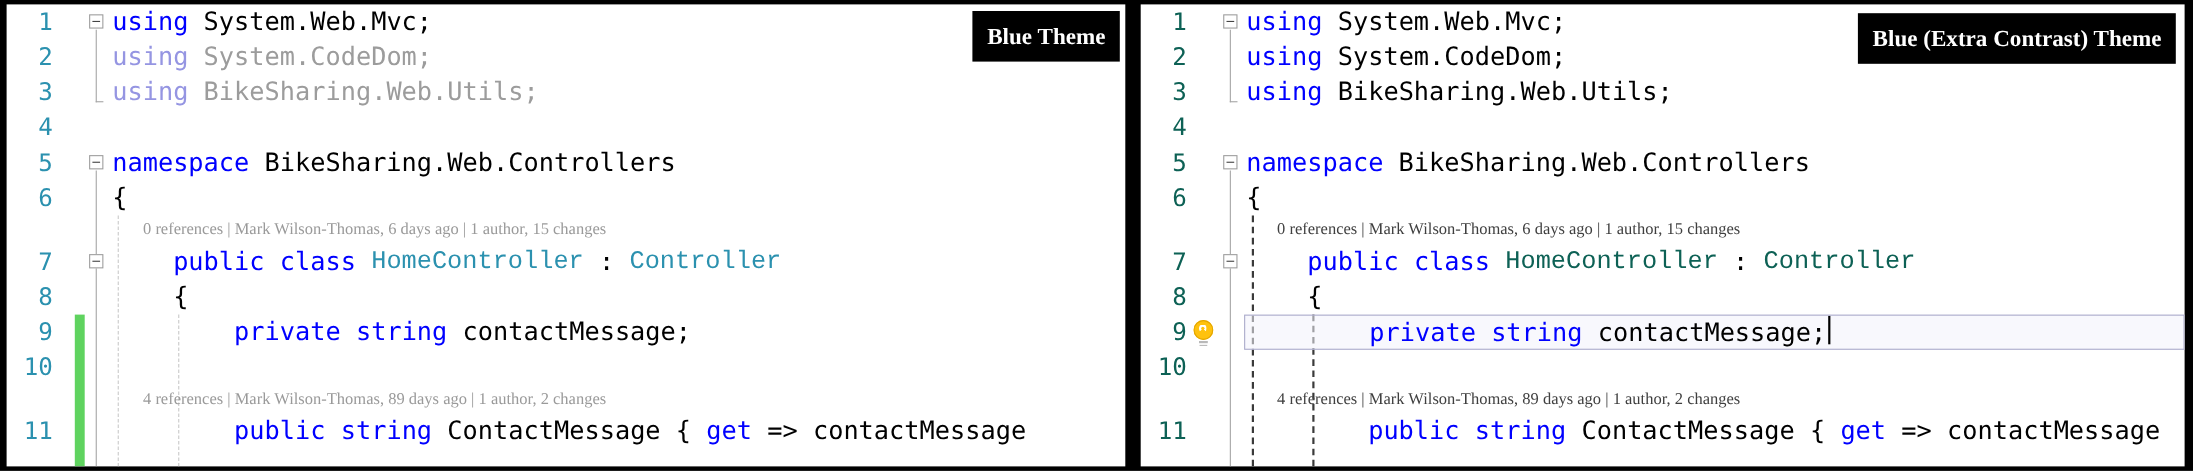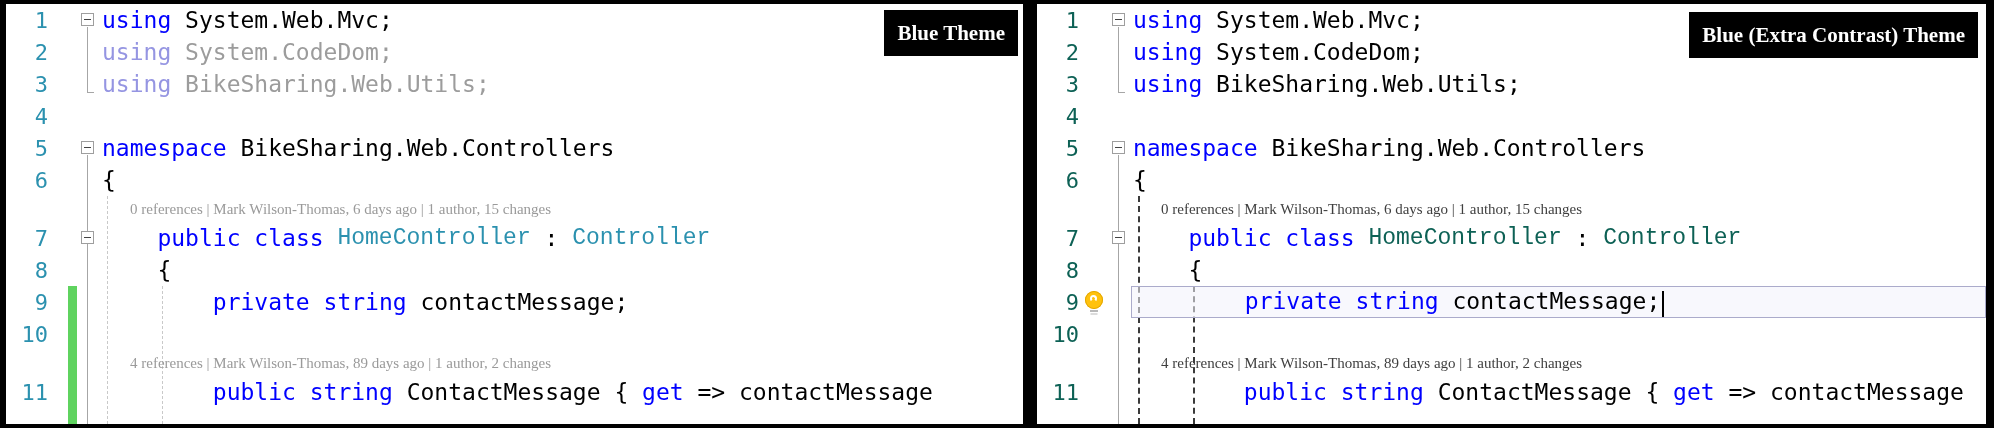--- a/index.html
+++ b/index.html
@@ -27,21 +27,21 @@
 
   .rows{position:relative;z-index:1;}
   .row{display:flex;align-items:center;}
   .code-row{height:32px;}
   .lens-row{height:26px;padding-left:124px;box-sizing:border-box;align-items:center;
             font-size:15px;color:var(--codelens);font-family:Liberation Serif, serif;}
   .num{width:46px;flex:none;text-align:right;padding-right:4px;box-sizing:border-box;
        font:22px "DejaVu Sans Mono",monospace;color:var(--line-number);}
   .barcell{width:26px;flex:none;height:100%;position:relative;}
   .foldcell{width:22px;flex:none;height:100%;position:relative;}
-  .codewrap{flex:1;height:100%;display:flex;align-items:flex-end;overflow:hidden;white-space:pre;
+  .codewrap{flex:1;height:100%;display:flex;align-items:flex-start;overflow:hidden;white-space:pre;
             font:23px/32px "DejaVu Sans Mono",monospace;padding-left:2px;box-sizing:border-box;color:var(--plain);}
   .code-row.hl .codewrap{border:1px solid var(--highlight-border);background:var(--highlight-bg);}
 
   .sg-kw{color:var(--keyword);}
   .sg-kw2{color:var(--keyword-dim);}
   .sg-plain{color:var(--plain);}
   .sg-plain2{color:var(--plain-dim);}
   .sg-type{color:var(--type-name);font-family:Liberation Mono, monospace;}
 
   .foldbox{position:absolute;left:3px;top:50%;margin-top:-7px;width:13px;height:13px;

